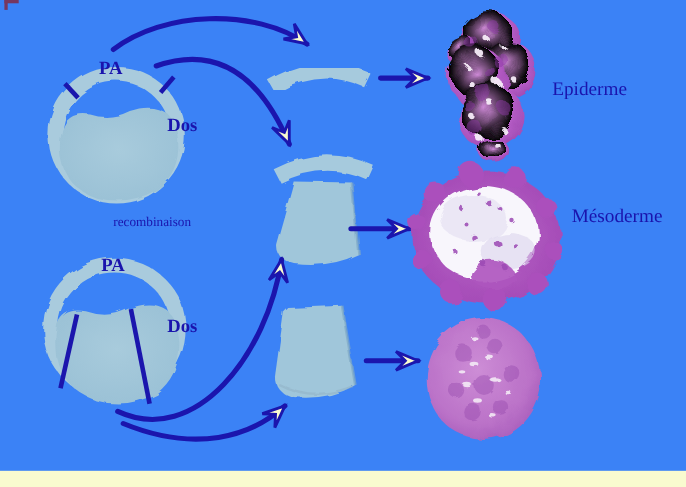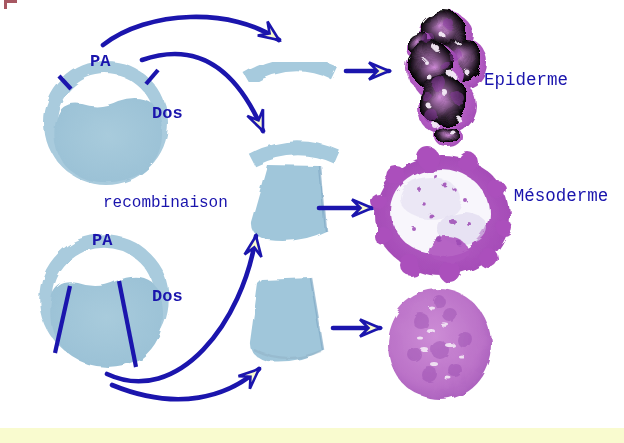--- a/index.html
+++ b/index.html
@@ -1,27 +1,27 @@
 <!DOCTYPE html>
 <html><head>
 <meta charset="utf-8">
 <style>
   html,body{margin:0;padding:0;}
   body{width:624px;height:443px;overflow:hidden;background:#f9fbcf;}
-  #stage{position:relative;width:624px;height:428px;background:#ffffff;font-family:Liberation Mono, monospace;}
+  #stage{position:relative;width:624px;height:428px;background:#3b82f6;font-family:Liberation Serif, serif;}
   #stage svg{position:absolute;left:0;top:0;}
   .lbl{position:absolute;color:#1a14ad;font-size:17px;white-space:nowrap;}
   .lbl.bold{font-weight:bold;}
   .lbl.med{font-weight:500;font-size:17.5px;}
-  #lbl-recomb{left:103px;top:194px;font-weight:400;font-size:16px;}
+  #lbl-recomb{left:103px;top:194px;font-weight:400;font-size:12px;}
   #lbl-pa-top{left:90px;top:52px;}
   #lbl-dos-top{left:152px;top:104px;}
   #lbl-pa-bottom{left:92px;top:231px;}
   #lbl-dos-bottom{left:152px;top:287px;}
-  #lbl-epiderme{left:484px;top:70px;text-align:center;}
+  #lbl-epiderme{left:502px;top:70px;text-align:center;}
   #lbl-meso{left:508px;top:188px;width:106px;text-align:center;line-height:16.5px;}
   #lbl-endoderme{left:509px;top:346px;}
 </style>
 </head>
 <body>
 
 <div id="stage">
 
 <svg width="624" height="443" viewBox="0 0 624 443">
   <defs>

